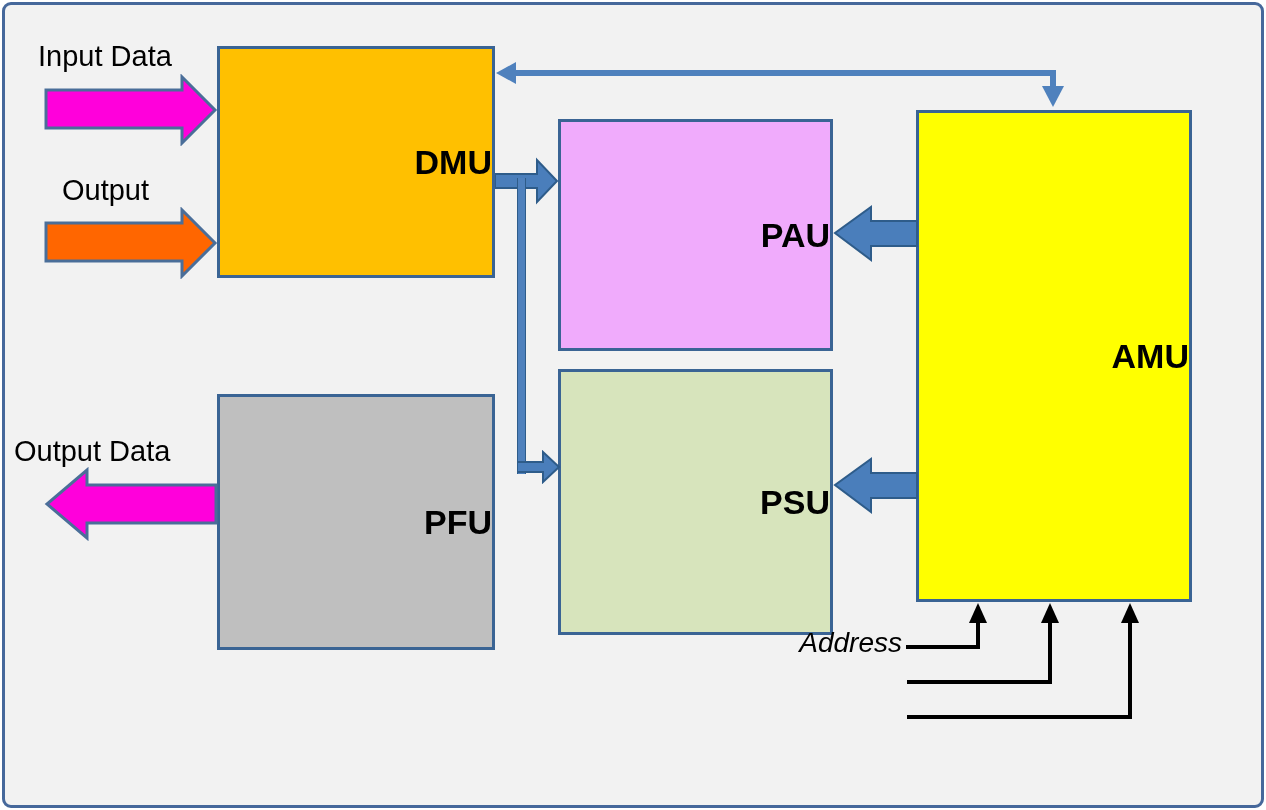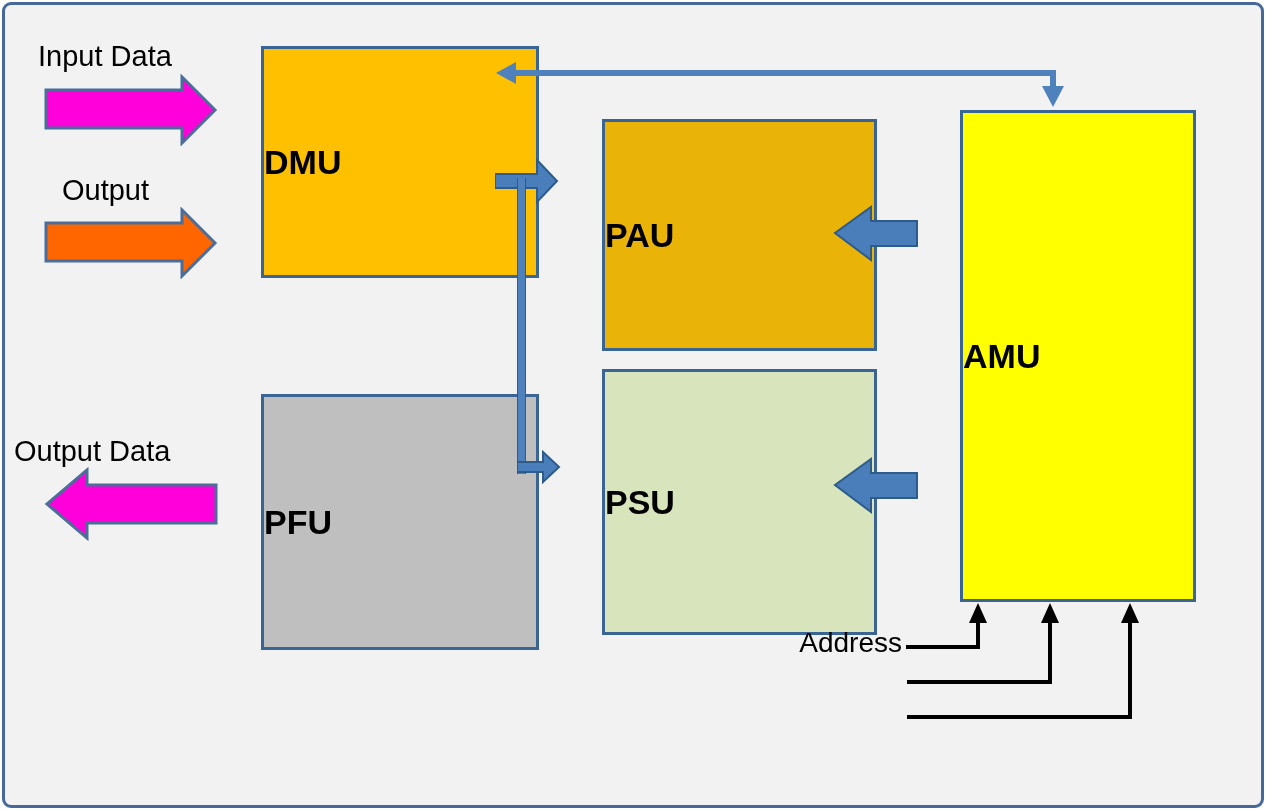--- a/index.html
+++ b/index.html
@@ -8,53 +8,53 @@
     font-family:"Liberation Sans","DejaVu Sans",sans-serif;
     background:#ffffff;
   }
   .frame{
     position:absolute;left:2px;top:2px;width:1256px;height:800px;
     background:var(--background,#F2F2F2);
     border:3px solid var(--frame-border,#46689B);
     border-radius:9px;
   }
   .block{
-    position:absolute;display:flex;align-items:center;justify-content:flex-start;
+    position:absolute;display:flex;align-items:center;justify-content:flex-end;
     border:3px solid var(--box-border,#3A6494);
     box-sizing:border-box;
-    font-weight:bold;font-size:34px;color:#000;margin-left:44px;
+    font-weight:bold;font-size:34px;color:#000;
   }
   #b-dmu{left:217px;top:46px;width:278px;height:232px;background:#FFC000;}
   #b-pau{left:558px;top:119px;width:275px;height:232px;background:#BCDAE8;}
   #b-psu{left:558px;top:369px;width:275px;height:266px;background:#D7E4BC;}
-  #b-amu{left:916px;top:110px;width:236px;height:492px;background:#FFFF00;}
+  #b-amu{left:916px;top:110px;width:276px;height:492px;background:#FFFF00;}
   #b-pfu{left:217px;top:394px;width:278px;height:256px;background:#BFBFBF;}
   .lbl{
     position:absolute;color:#000;font-size:29px;white-space:nowrap;line-height:1.1;
   }
-  .sig-lbl{position:absolute;color:#000;font-size:28px;white-space:nowrap;text-align:right;}
+  .sig-lbl{position:absolute;color:#000;font-size:28px;white-space:nowrap;text-align:right;font-style:italic;}
   .arrow-svg{position:absolute;display:block;}
   .vline{
     position:absolute;left:517px;top:178px;width:9px;height:296px;
     background:var(--connector-line,#4F81BD);
     border-left:1px solid var(--connector-blue-dark,#2E5C8A);
     border-right:1px solid var(--connector-blue-dark,#2E5C8A);
     box-sizing:border-box;
   }
 </style>
 </head>
 <body>
 
 <div id="stage">
   <div class="frame"></div>
 
   <div class="block" id="b-dmu" style="background: rgb(255, 192, 0);">
     <span>DMU</span>
   </div>
-  <div class="block" id="b-pau" style="background: #eab308;">
+  <div class="block" id="b-pau" style="background: #f0abfc;">
     <span>PAU</span>
   </div>
   <div class="block" id="b-psu" style="background: rgb(215, 228, 188);">
     <span>PSU</span>
   </div>
   <div class="block" id="b-amu" style="background: rgb(255, 255, 0);">
     <span>AMU</span>
   </div>
   <div class="block" id="b-pfu" style="background: rgb(191, 191, 191);">
     <span>PFU</span>

